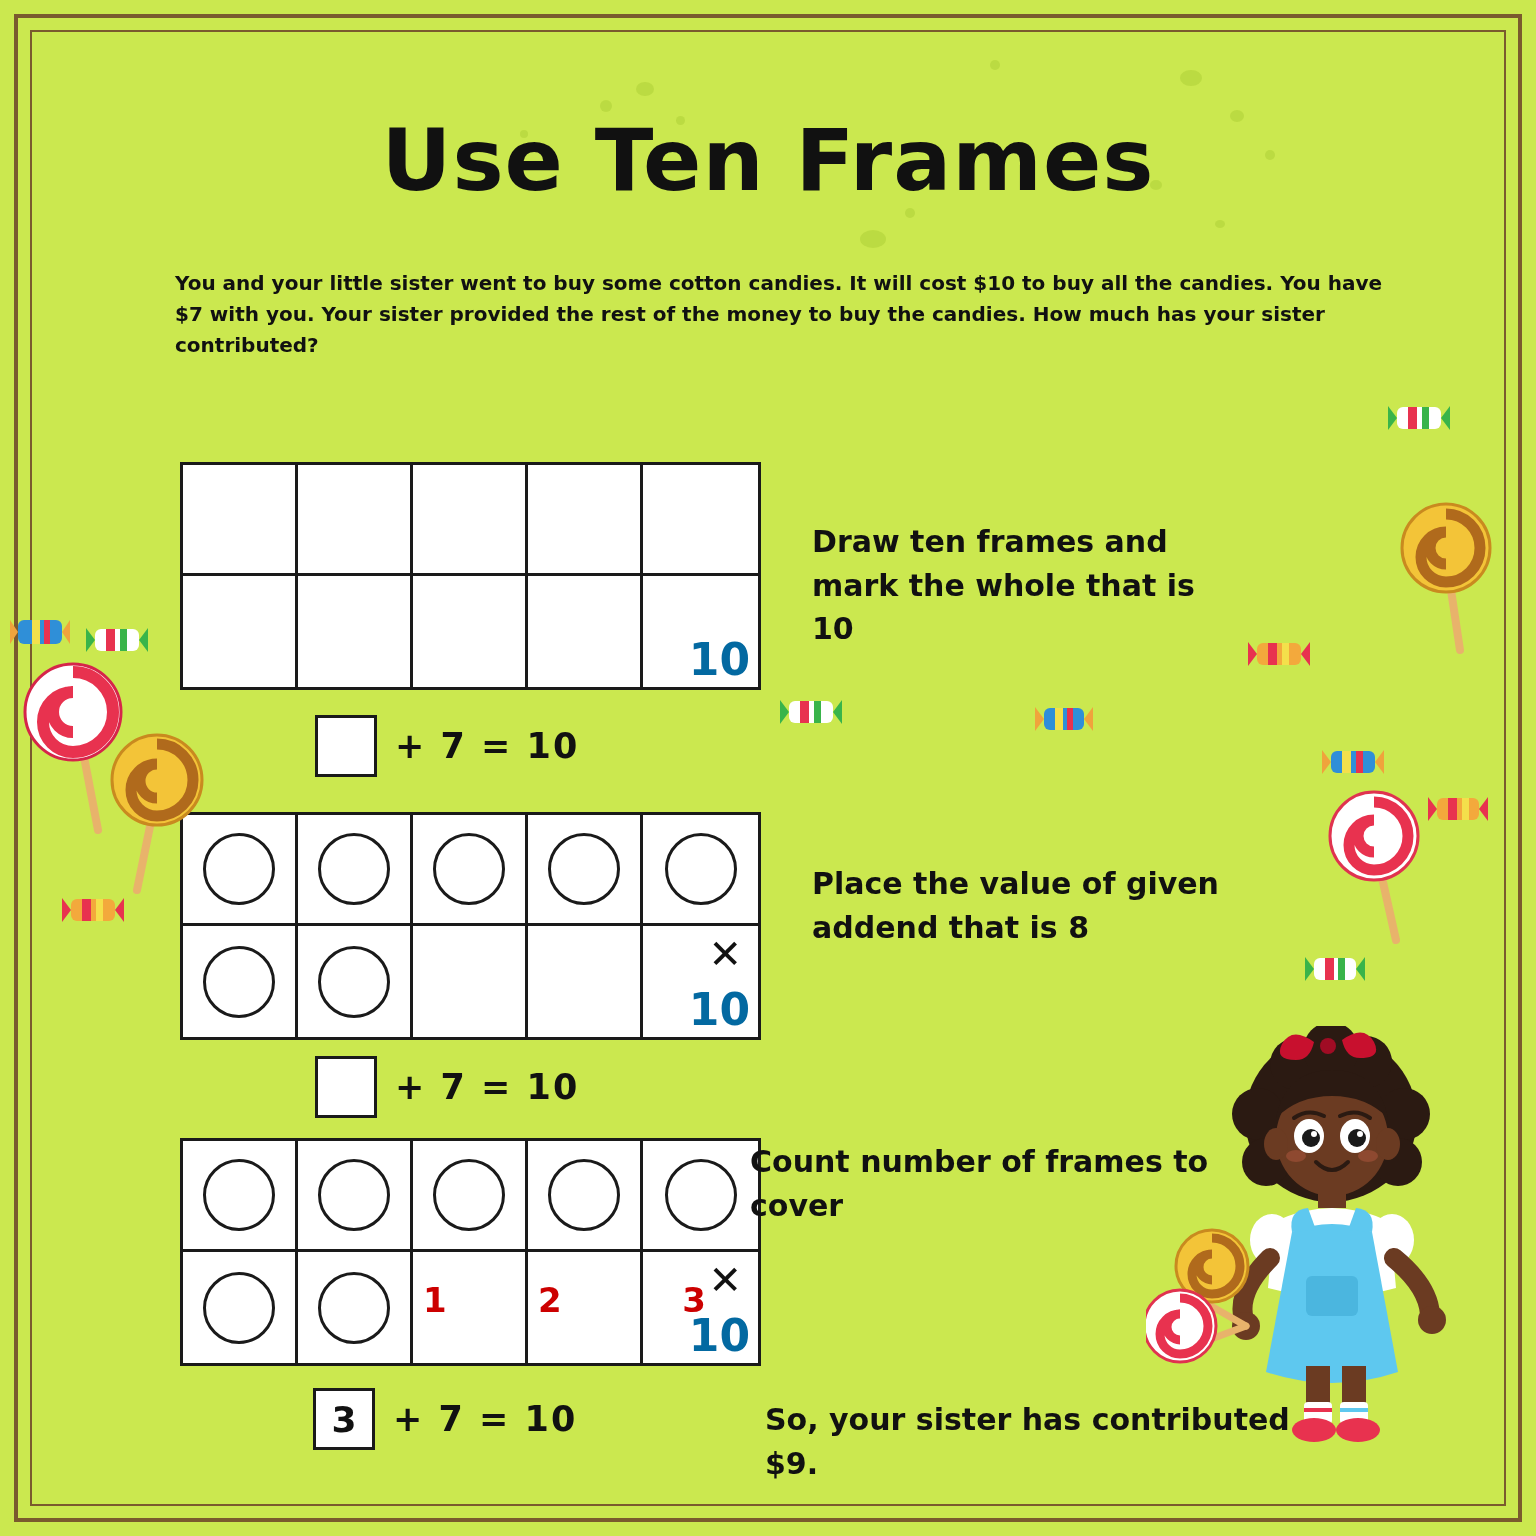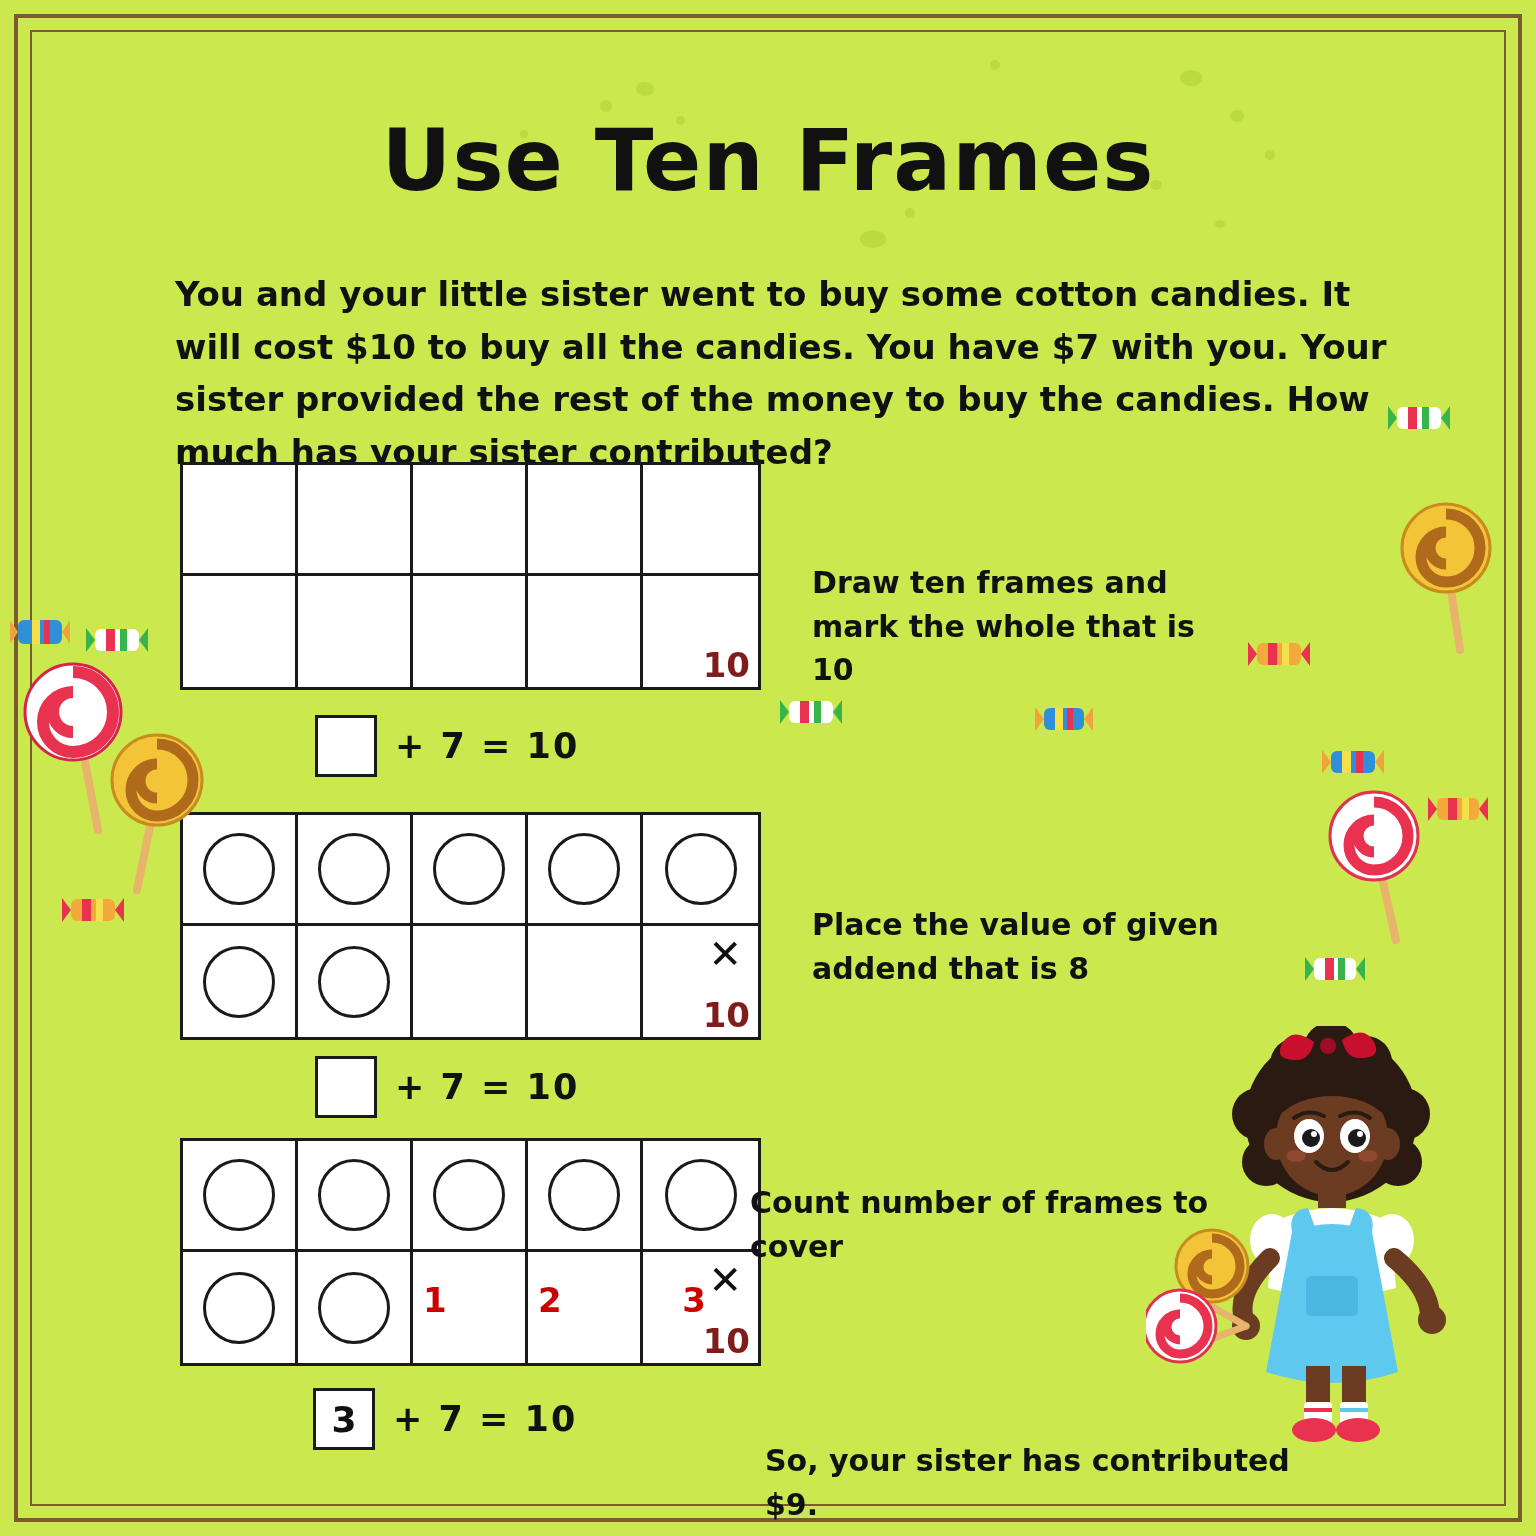--- a/index.html
+++ b/index.html
@@ -46,21 +46,21 @@
     letter-spacing: 1px;
     color: #111;
   }
 
   
   .problem {
     position: absolute;
     top: 268px;
     left: 175px;
     width: 1220px;
-    font-size: 34px;
+    font-size: 20px;
     line-height: 1.55;
     color: #111;
     font-weight: 600;
   }
 
   
   .frame {
     position: absolute;
     border: 3px solid #1a1a1a;
     background: #ffffff;
@@ -87,23 +87,23 @@
     border: 3px solid #1a1a1a;
     border-radius: 50%;
     box-sizing: border-box;
     background: transparent;
   }
 
   .corner-10 {
     position: absolute;
     right: 8px;
     bottom: 2px;
-    font-size: 34px;
-    font-weight: bold;
-    color: #7f1d1d;
+    font-size: 44px;
+    font-weight: bold;
+    color: #0369a1;
   }
   .cross {
     position: absolute;
     right: 16px;
     top: 8px;
     font-size: 40px;
     font-weight: bold;
     color: #111;
     line-height: 1;
   }
@@ -148,21 +148,20 @@
     letter-spacing: 2px;
   }
 
   
   .caption {
     position: absolute;
     font-size: 30px;
     font-weight: 600;
     line-height: 1.45;
     color: #111;
-    margin-top: 41px;
   }
 
   
   .sprite { position: absolute; }
 
   .splat {
     position: absolute;
     background: #b8d840;
     border-radius: 50%;
     opacity: .85;

